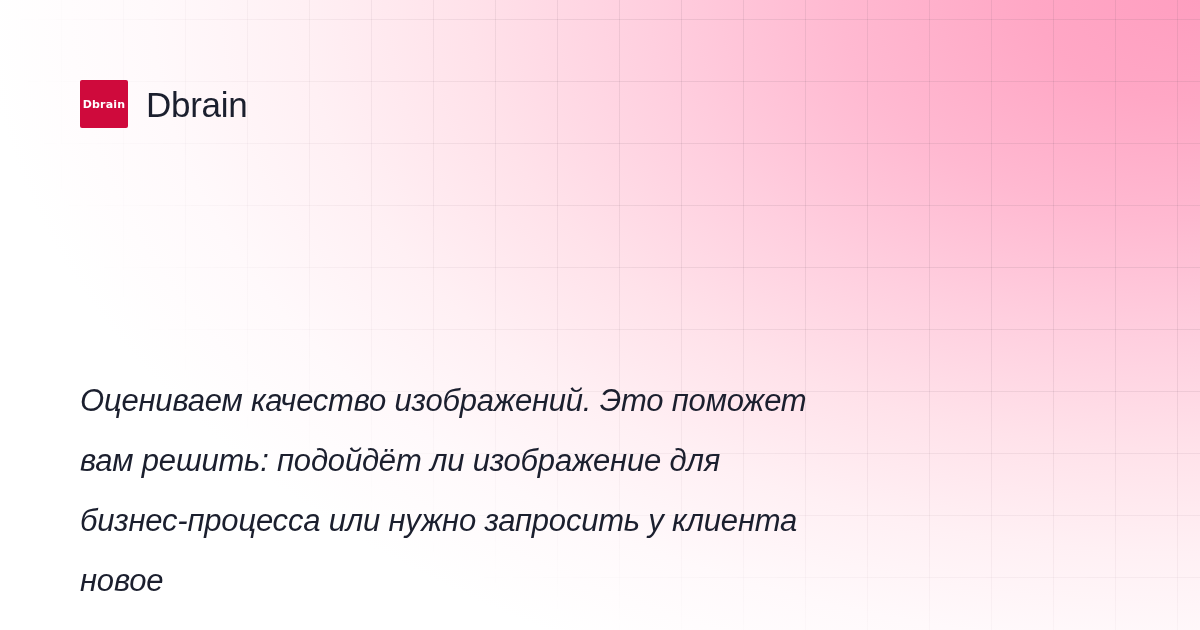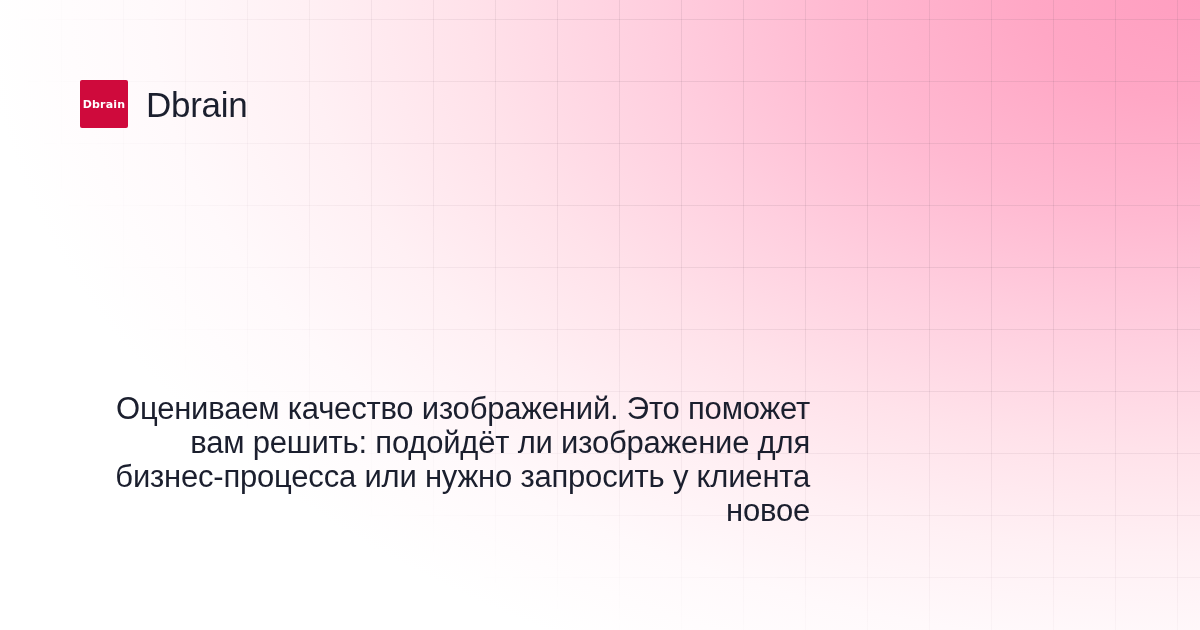--- a/index.html
+++ b/index.html
@@ -52,21 +52,20 @@
         rgba(0,0,0,1) 0%, rgba(0,0,0,0.95) 45%, rgba(0,0,0,0.45) 68%, rgba(0,0,0,0) 86%);
   }
 
   
   .content {
     position: absolute;
     left: 80px;
     top: 0;
     width: 1040px;
     height: 630px;
-    text-align: right;
   }
 
   .brand {
     position: absolute;
     top: 80px;
     left: 0;
     display: flex;
     align-items: center;
     gap: 18px;
   }
@@ -109,30 +108,31 @@
     font-size: 87px;
     font-weight: 400;
     line-height: 95px;
     letter-spacing: -1.5px;
     white-space: pre-line;
     width: 950px;
   }
 
   .subtext {
     position: absolute;
-    top: 392px;
+    top: 371px;
     left: 0;
     margin: 0;
     color: #1b1f2e;
     font-size: 31px;
     font-weight: 400;
-    line-height: 34px;
+    line-height: 60px;
     letter-spacing: -0.2px;
     width: 730px;
     white-space: pre-line;
+    font-style: italic;
   }
 </style>
 </head>
 <body>
 
 <div class="banner">
 
   <div class="bg-gradient"></div>
   <div class="bg-grid"></div>
 

